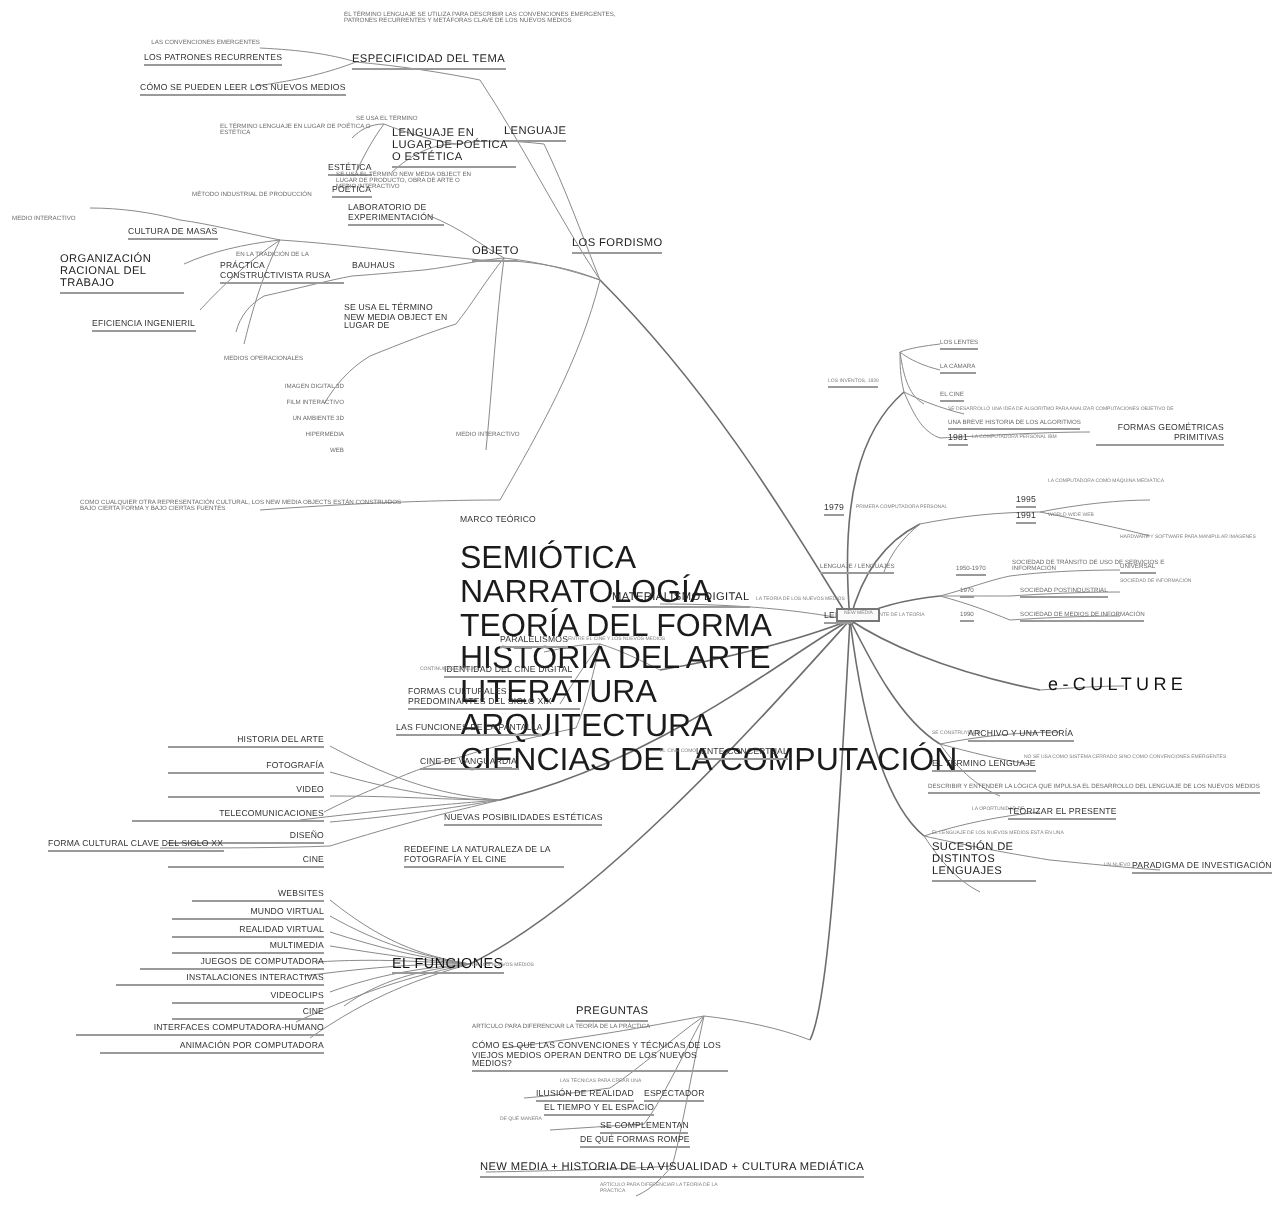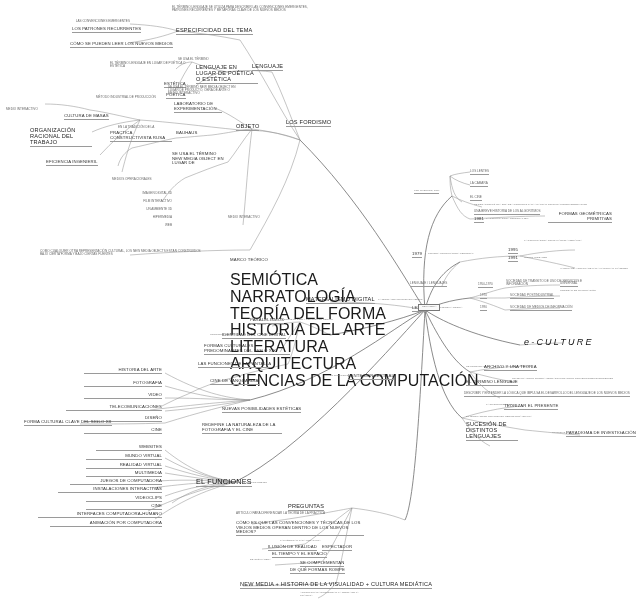--- a/index.html
+++ b/index.html
@@ -13,21 +13,21 @@
   .node{position:absolute;white-space:nowrap;line-height:1.05;}
   .node .lbl{display:block;}
   
   .t1 .lbl{font-size:7.2px;letter-spacing:.25px;color:#111;}
   .t2 .lbl{font-size:5.6px;letter-spacing:.2px;color:#1d1d1d;}
   .t3 .lbl{font-size:4.3px;letter-spacing:.1px;color:#333;}
   .t4 .lbl{font-size:3.1px;letter-spacing:0;color:#6a6a6a;}
   .t5 .lbl{font-size:2.5px;color:#808080;}
   .wrapbox{white-space:normal;}
   .ul{border-bottom:.5px solid #9a9a9a;padding-bottom:.5px;}
-  .big .lbl{font-size:9px;letter-spacing:2.2px;color:#111;font-style:italic;}
+  .big .lbl{font-size:9px;letter-spacing:2.2px;color:#111;}
   .note{color:#777;}
   .r{text-align:right;}
   .stack>span{display:block;}
   .central{border:.6px solid #777;padding:1px 3px;background:#fafafa;}
 </style>
 </head>
 <body>
 
 <div id="canvas">
 

